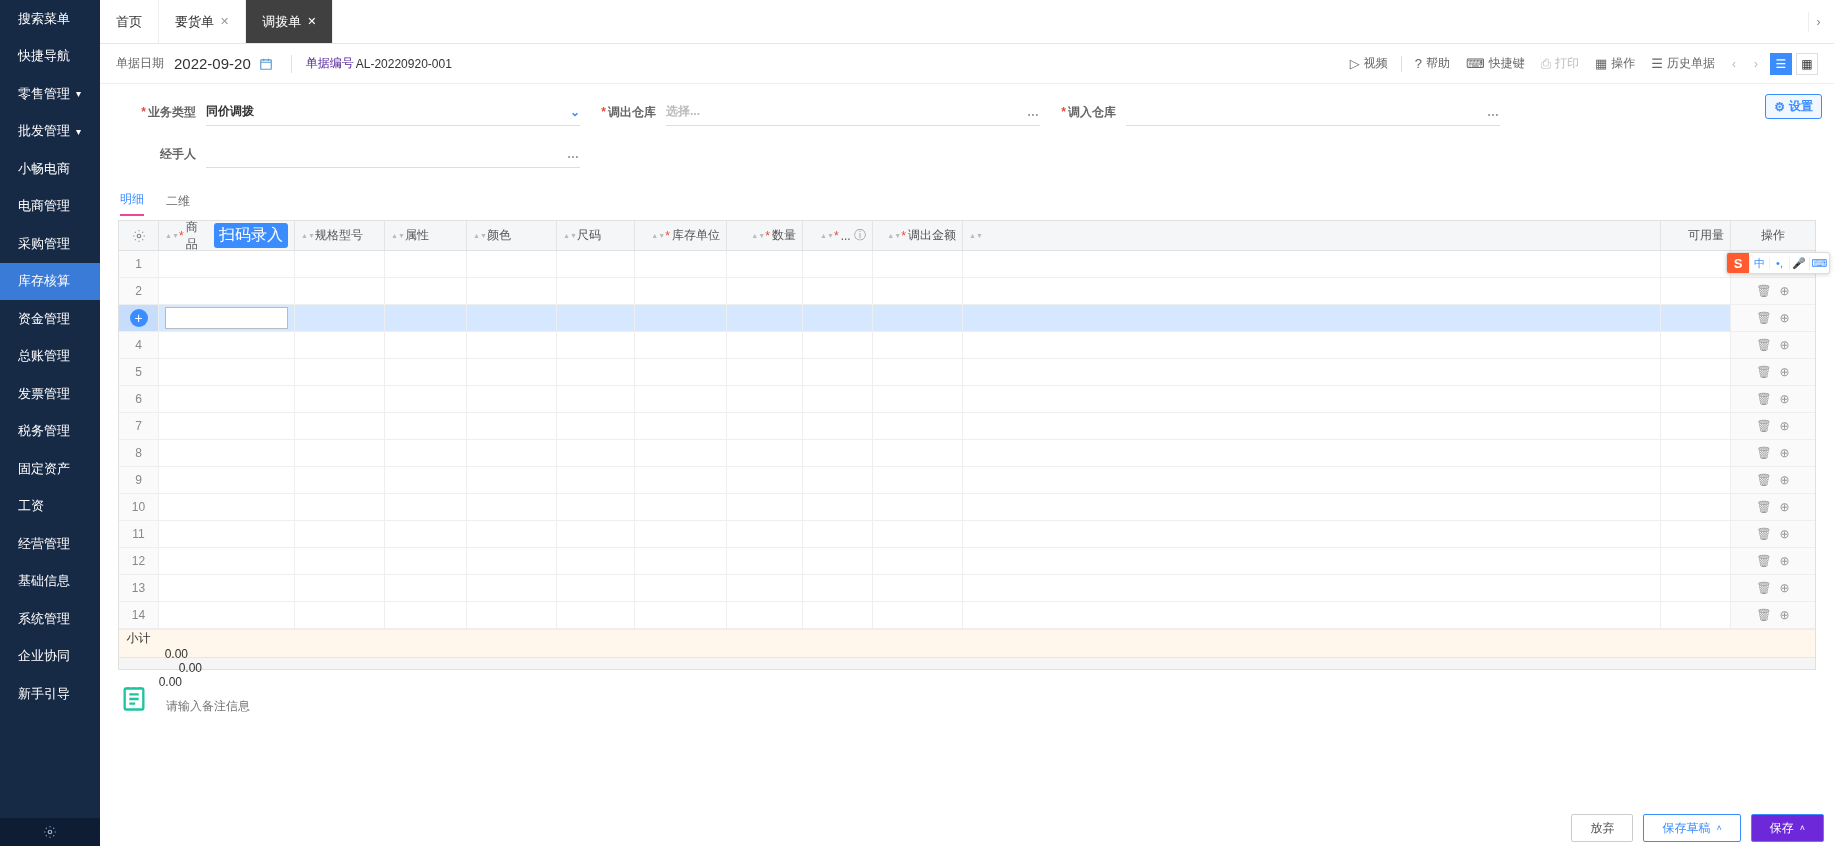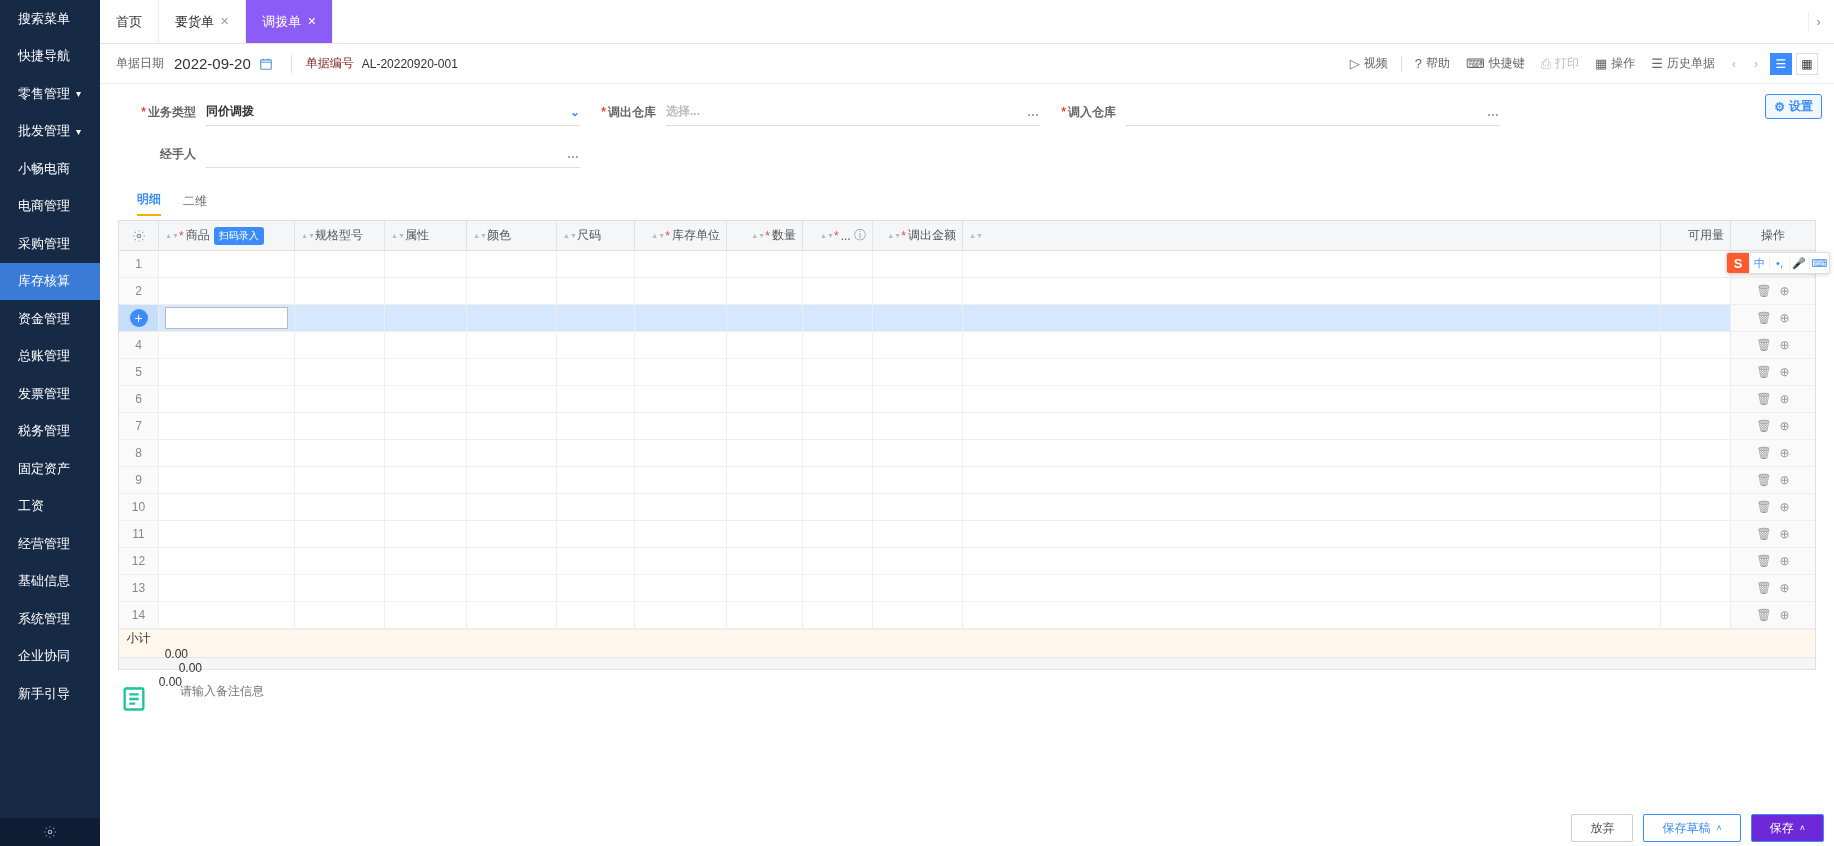--- a/index.html
+++ b/index.html
@@ -14,32 +14,32 @@
 .side-footer { margin-top: auto; height: 28px; display: flex; align-items: center; justify-content: center; background: #0e1d33; }
 .gear-rect { width: 14px; height: 14px; }
 
 
 .main { flex: 1; display: flex; flex-direction: column; position: relative; }
 
 
 .tabs-row { height: 44px; display: flex; align-items: stretch; border-bottom: 1px solid #e6e6e6; position: relative; }
 .tab { padding: 0 16px; display: flex; align-items: center; font-size: 13px; color: #333; cursor: pointer; border-right: 1px solid #eee; }
 .tab .x { margin-left: 6px; color: #999; font-size: 11px; }
-.tab.active { background: #8b5cf6; color: #fff; }
+.tab.active { background: #404040; color: #fff; }
 .tab.active .x { color: #fff; }
 .tabs-right { margin-left: auto; display: flex; align-items: center; padding-right: 6px; }
 .chev-right-box { width: 20px; height: 20px; display: flex; align-items: center; justify-content: center; color: #888; border-left: 1px solid #eee; }
 
 
 .doc-header { height: 40px; display: flex; align-items: center; padding: 0 16px; border-bottom: 1px solid #eee; }
 .dh-label { color: #666; margin-right: 10px; }
 .dh-date { font-size: 15px; color: #333; margin-right: 8px; }
 .cal-icon { color: #5b9bd5; margin-right: 18px; }
 .dh-sep { width: 1px; height: 18px; background: #e0e0e0; margin: 0 14px 0 0; }
-.dh-no-label { color: #7f1d1d; margin-right: 8px; }
+.dh-no-label { color: #4c1d95; margin-right: 2px; }
 .dh-no { color: #333; }
 
 .toolbar { margin-left: auto; display: flex; align-items: center; gap: 2px; }
 .tb-item { display: flex; align-items: center; color: #666; padding: 0 7px; height: 24px; cursor: pointer; font-size: 12px; }
 .tb-item .ico { margin-right: 4px; font-size: 13px; }
 .tb-item.disabled { color: #bbb; }
 .tb-divider { width: 1px; height: 16px; background: #ddd; margin: 0 4px; }
 .tb-nav-btn { width: 20px; height: 22px; display: flex; align-items: center; justify-content: center; color: #bbb; }
 .tb-toggle { width: 22px; height: 22px; display: flex; align-items: center; justify-content: center; border: 1px solid #ddd; margin-left: 2px; }
 .tb-toggle.active { background: #3b8cff; border-color: #3b8cff; color: #fff; }
@@ -53,34 +53,34 @@
 .ff-control .dd { color: #3b8cff; font-size: 12px; margin-left: 6px; }
 .ff-control .dots { color: #999; letter-spacing: 1px; cursor: pointer; }
 .ff-placeholder { color: #bbb; }
 
 .settings-btn { position: absolute; right: 12px; top: 10px; border: 1px solid #3b8cff; color: #3b8cff; border-radius: 3px; padding: 3px 8px; display: flex; align-items: center; background: #f0f7ff; cursor: pointer; }
 .settings-btn .ico { margin-right: 4px; }
 
 
 .subtabs { display: flex; padding: 0 20px; align-items: flex-end; height: 28px; }
 .subtab { padding: 6px 0; margin-right: 22px; cursor: pointer; color: #666; }
-.subtab.active { color: #3b8cff; border-bottom: 2px solid #eab308; font-weight: 700; margin-left: 17px; }
+.subtab.active { color: #3b8cff; border-bottom: 2px solid #ec4899; font-weight: 400; }
 
 
 .table-wrap { margin: 4px 18px 0 18px; border: 1px solid #e0e0e0; position: relative; }
 .thead { display: flex; background: #f5f6f8; height: 30px; border-bottom: 1px solid #e0e0e0; }
 .th { border-right: 1px solid #e4e4e4; display: flex; align-items: center; padding: 0 6px; position: relative; color: #555; }
 .th.center { justify-content: center; }
 .th.right { justify-content: flex-end; }
 .th .sort { width: 10px; height: 14px; margin-right: 4px; display: inline-flex; flex-direction: column; justify-content: center; color: #bbb; font-size: 7px; line-height: 5px; }
 .th .req { color: #e74c3c; margin-right: 2px; }
 .th:last-child { border-right: none; }
 .th-gear { width: 40px; }
 .th-product { width: 136px; }
-.th-scan { background: #3b8cff; color: #fff; border-radius: 3px; font-size: 10px; padding: 2px 5px; margin-left: 4px; white-space: nowrap; }
+.th-scan { background: #3b8cff; color: #fff; border-radius: 3px; font-size: 16px; padding: 2px 5px; margin-left: 16px; white-space: nowrap; }
 .th-spec { width: 90px; }
 .th-attr { width: 82px; }
 .th-color { width: 90px; }
 .th-size { width: 78px; }
 .th-unit { width: 92px; }
 .th-qty { width: 76px; }
 .th-unk { width: 70px; }
 .th-outamt { width: 90px; }
 .th-blank { flex: 1; }
 .th-avail { width: 70px; }
@@ -102,21 +102,21 @@
 .td-ops { width: 84px; justify-content: center; gap: 8px; background: #fafafa; }
 .row-ico { color: #999; cursor: pointer; font-size: 12px; }
 
 .tsubtotal { display: flex; height: 28px; background: #fff7eb; border-top: 1px solid #eee; flex-direction: column; }
 .tsubtotal .td { border-right: 1px solid transparent; }
 .sub-label { width: 40px; justify-content: center; font-weight: 500; }
 
 .hscroll { height: 12px; background: #f5f5f5; border-top: 1px solid #e6e6e6; }
 
 
-.remark-row { display: flex; align-items: flex-start; padding: 14px 35px 8px 20px; gap: 32px; }
+.remark-row { display: flex; align-items: flex-end; padding: 14px 35px 8px 20px; gap: 18px; }
 .remark-ico { width: 28px; height: 30px; }
 .remark-input { flex: 1; border: none; border-bottom: 1px solid transparent; outline: none; color: #999; font-size: 12px; }
 
 
 .footer { position: absolute; bottom: 0; right: 0; left: 103px; height: 36px; display: flex; align-items: center; justify-content: flex-end; padding-right: 10px; gap: 10px; background: #fff; }
 .btn { height: 28px; padding: 0 18px; border-radius: 2px; display: flex; align-items: center; cursor: pointer; font-size: 12px; }
 .btn-default { border: 1px solid #ccc; color: #555; background: #fff; }
 .btn-outline { border: 1px solid #3b8cff; color: #3b8cff; background: #fff; }
 .btn-primary { background: #6d28d9; color: #fff; border: 1px solid #3b8cff; }
 .btn .dd { margin-left: 6px; font-size: 9px; }

